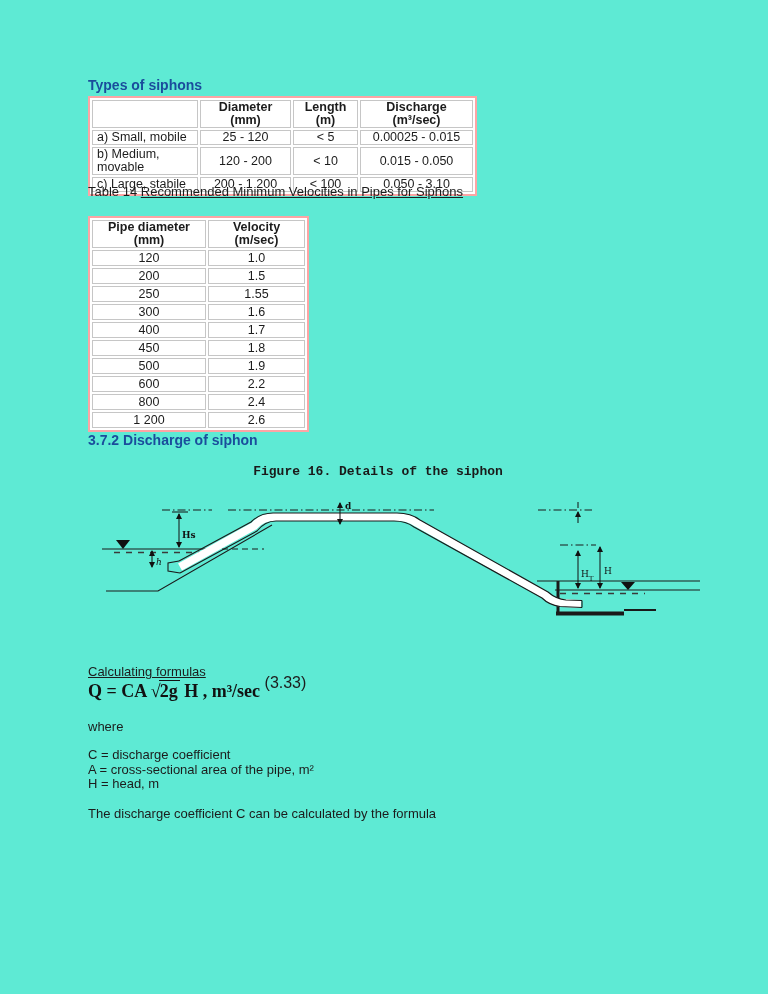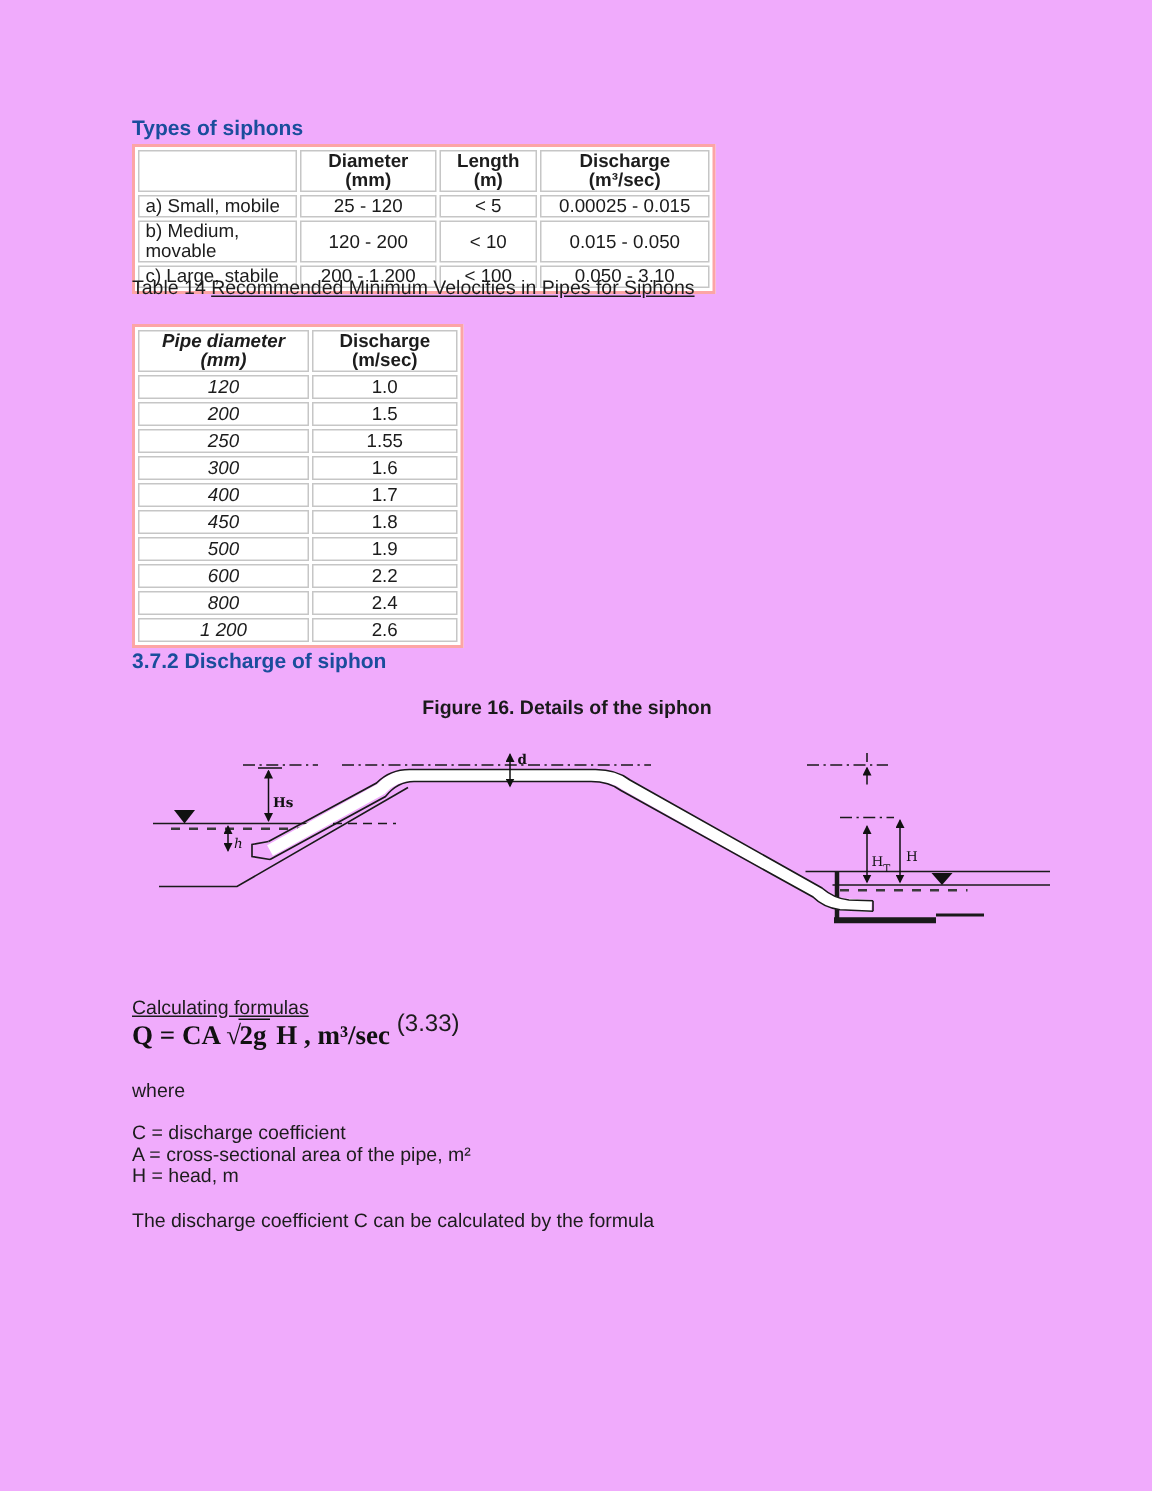--- a/index.html
+++ b/index.html
@@ -1,36 +1,36 @@
 <!DOCTYPE html>
 <html><head>
 <meta charset="utf-8">
 <style>
   html,body{margin:0;padding:0;background:#fff;}
   .page{
-    position:relative;width:768px;height:994px;background:#f0abfc;
+    position:relative;width:768px;height:994px;background:#5eead4;
     font-family:"Liberation Sans", sans-serif;color:#1a1a1a;overflow:hidden;
   }
   .abs{position:absolute;}
   .h-blue{font-weight:bold;color:#1a4d9c;font-size:14px;}
   .body-text{font-size:13px;color:#1c1c1c;}
   .underline{text-decoration:underline;}
-  .fig-caption{font-weight:bold;font-size:13px;text-align:center;width:756px;}
+  .fig-caption{font-weight:bold;font-size:13px;text-align:center;width:756px;font-family:Liberation Mono, monospace;}
   
   table.doc-table{border-collapse:separate;border-spacing:2px;background:#fff;border:2px solid #fca5a5;}
   table.doc-table td, table.doc-table th{
     border:1px solid #c6c6c6;font-size:12.5px;line-height:13px;height:13px;
     padding:0 4px;text-align:center;vertical-align:middle;font-weight:normal;color:#1c1c1c;
   }
   table.doc-table th{font-weight:bold;}
   table.types td.c0, table.types th.c0{width:96px;text-align:left;}
   table.types td.c1, table.types th.c1{width:81px;}
   table.types td.c2, table.types th.c2{width:55px;margin-left:36px;}
   table.types td.c3, table.types th.c3{width:103px;}
-  table.vel td.c0, table.vel th.c0{width:104px;font-style:italic;}
+  table.vel td.c0, table.vel th.c0{width:104px;}
   table.vel td.c1, table.vel th.c1{width:87px;}
   table.vel td, table.vel th{height:14px;}
   
   .formula{font-family:"Liberation Serif", serif;font-weight:bold;font-size:18px;color:#111;}
   .formula .radsign{font-weight:normal;}
   .formula .radicand{border-top:1.6px solid #111;padding:0 2px 0 1px;margin-left:-2px;}
   .eq-no{font-family:"Liberation Sans", sans-serif;font-weight:normal;font-size:16px;
          vertical-align:9px;color:#1c1c1c;}
   .defs div{line-height:14.5px;}
   svg text{font-family:"DejaVu Serif", serif;font-size:9px;fill:#111;}
@@ -72,21 +72,21 @@
     </table>
 
   <div class="abs body-text" style="left:88px;top:184px;">
     <span>Table 14 </span><span class="underline">Recommended Minimum Velocities in Pipes for Siphons</span>
   </div>
 
   <table class="doc-table vel abs" style="left:88px;top:216px;">
     <tbody>
         <tr>
       <th class="c0">Pipe diameter (mm)</th>
-      <th class="c1">Discharge (m/sec)</th>
+      <th class="c1">Velocity (m/sec)</th>
     </tr>
     <tr>
           <td class="c0">120</td>
           <td class="c1">1.0</td>
         </tr>
     <tr>
           <td class="c0">200</td>
           <td class="c1">1.5</td>
         </tr>
     <tr>

